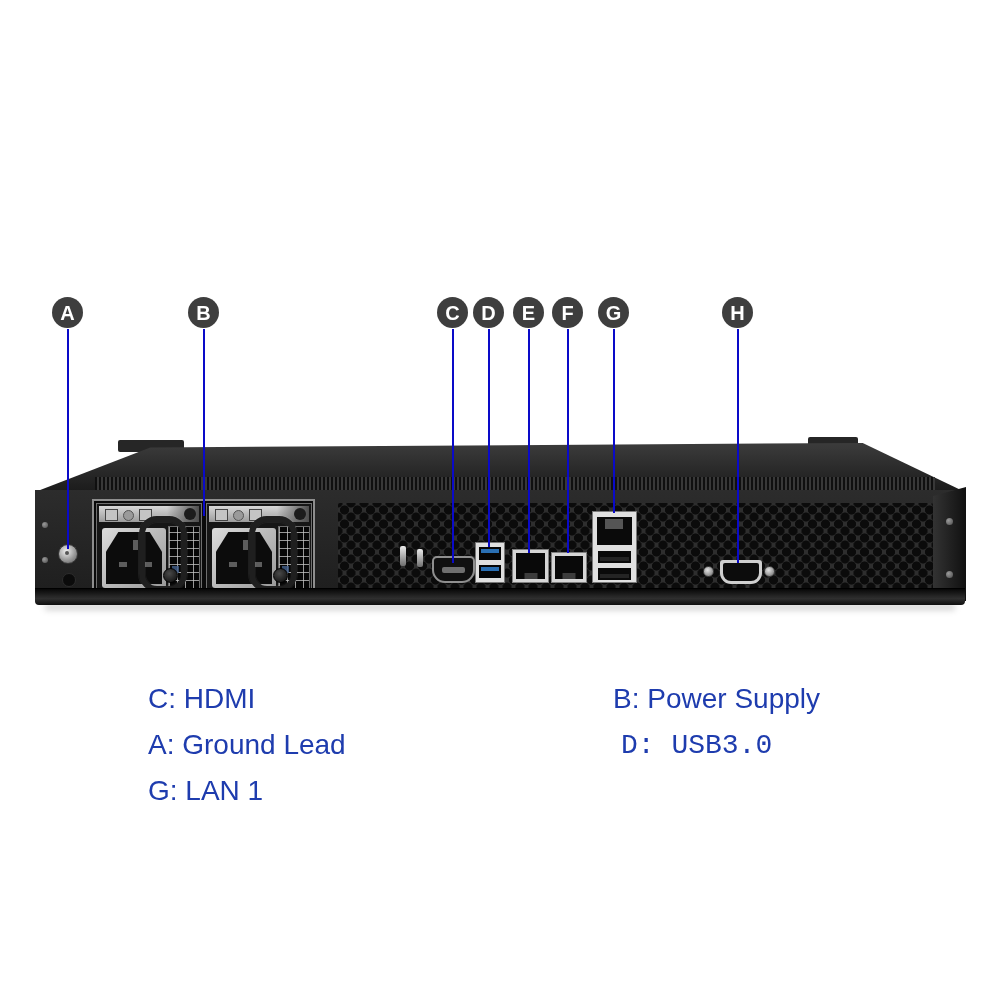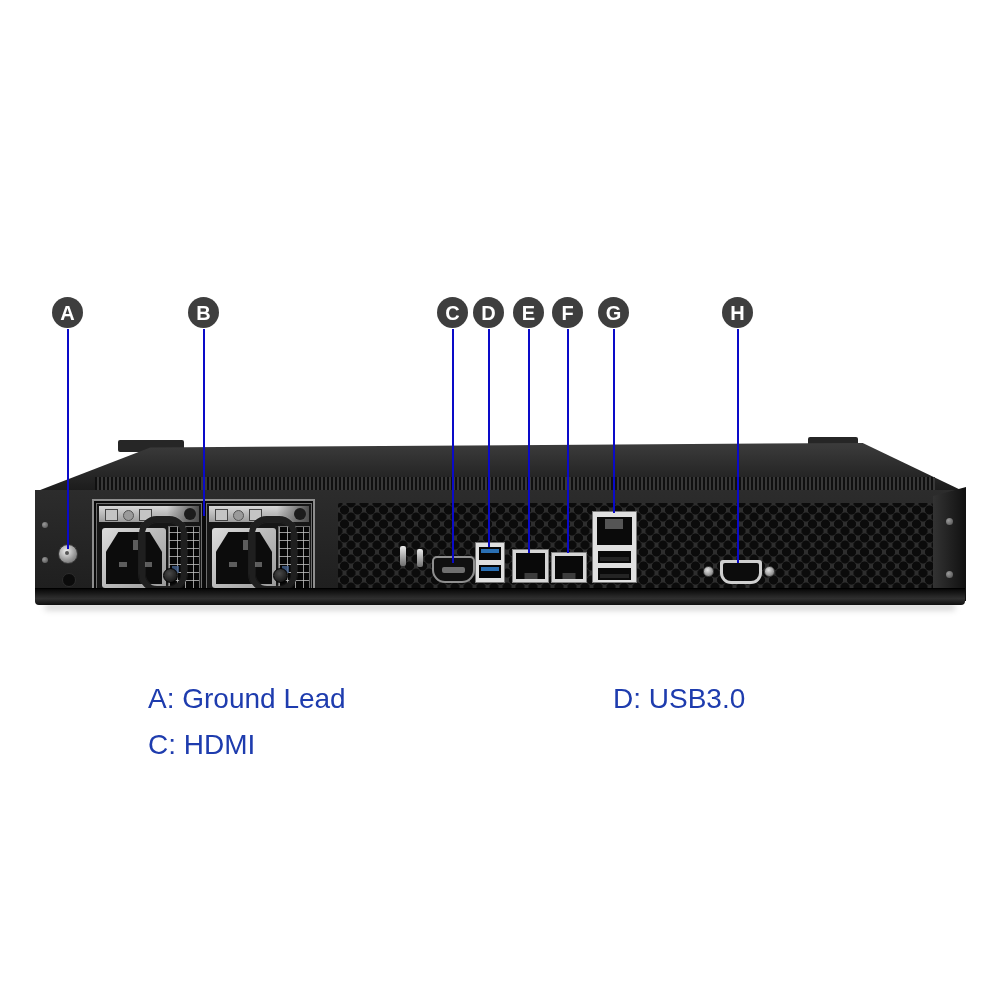--- a/index.html
+++ b/index.html
@@ -88,21 +88,21 @@
   .screw-m{position:absolute;width:11px;height:11px;border-radius:50%;
        background:radial-gradient(circle at 40% 35%,#e2e2e2,#6a6a6a);border:1px solid #444;box-sizing:border-box;}
   .right-ear{position:absolute;left:933px;top:487px;width:33px;height:114px;
        background:linear-gradient(90deg,#333333,#101010);clip-path:polygon(0 8%,100% 0,100% 100%,0 100%);}
 
   
   .legend{position:absolute;top:676px;z-index:20;display:flex;flex-direction:column;}
   .legend-item{height:46px;display:flex;align-items:center;font-size:28px;color:var(--legend-text);white-space:pre;}
   .legend.left{left:148px;}
   .legend.right{left:613px;}
-  .legend.right .legend-item:nth-child(2){padding-left:8px;}
+  .legend.right .legend-item:nth-child(2){padding-left:8px;font-family:Liberation Mono, monospace;}
   .legend.right .legend-item:nth-child(4){padding-left:12px;}
 </style>
 </head>
 <body>
 
 <div class="canvas">
 
   <div class="server">
     <div class="lid-tab" style="left:118px;top:440px;width:66px;height:12px;"></div>
     <div class="lid-tab" style="left:808px;top:437px;width:50px;height:12px;"></div>
@@ -233,20 +233,22 @@
   <div class="callout" style="left:598px;">
     <div class="badge">G</div>
     <div class="cline" style="height:184px;"></div>
   </div>
   <div class="callout" style="left:722px;">
     <div class="badge">H</div>
     <div class="cline" style="height:234px;"></div>
   </div>
 
   <div class="legend left">
+    <div class="legend-item">C: HDMI</div>
     <div class="legend-item">A: Ground Lead</div>
-    <div class="legend-item">C: HDMI</div>
+    <div class="legend-item">G: LAN 1</div>
   </div>
   <div class="legend right">
+    <div class="legend-item">B: Power Supply</div>
     <div class="legend-item">D: USB3.0</div>
   </div>
 
 </div>
 
 </body></html>

